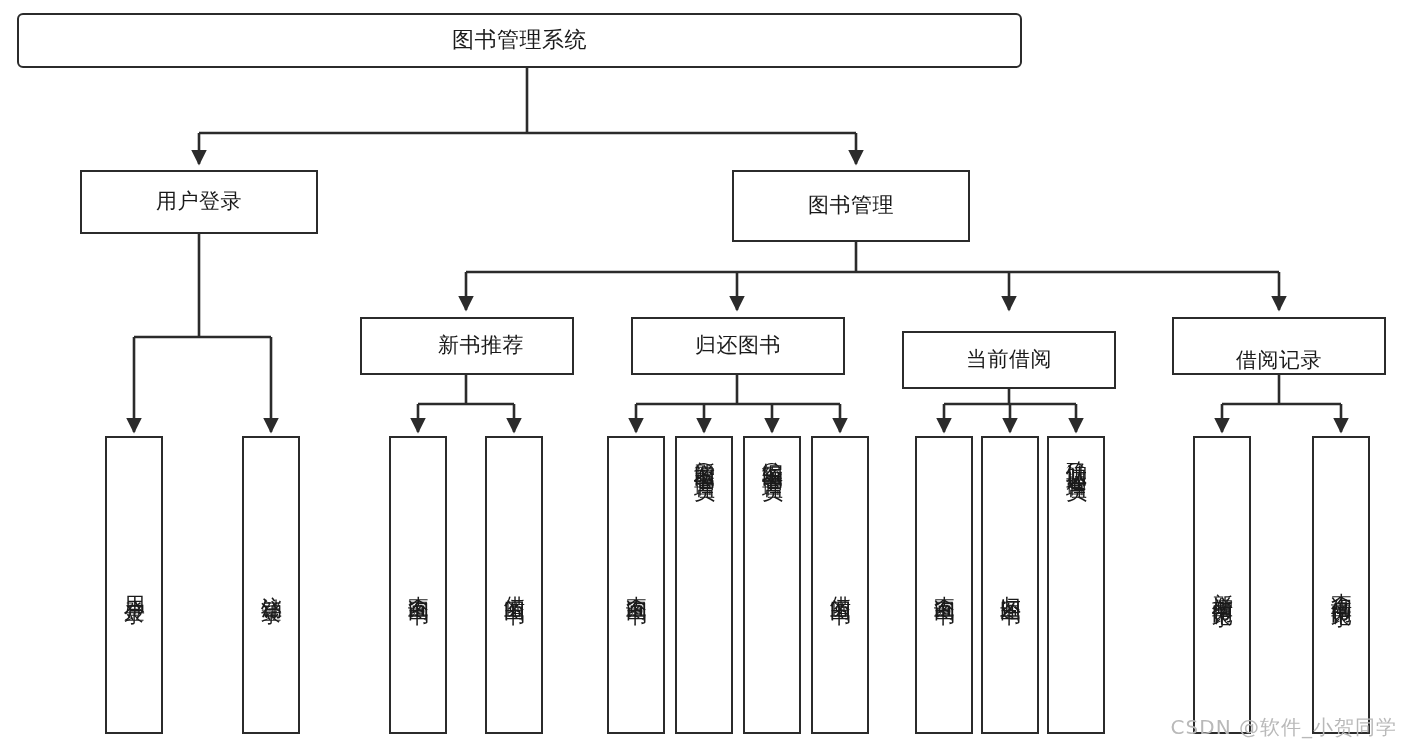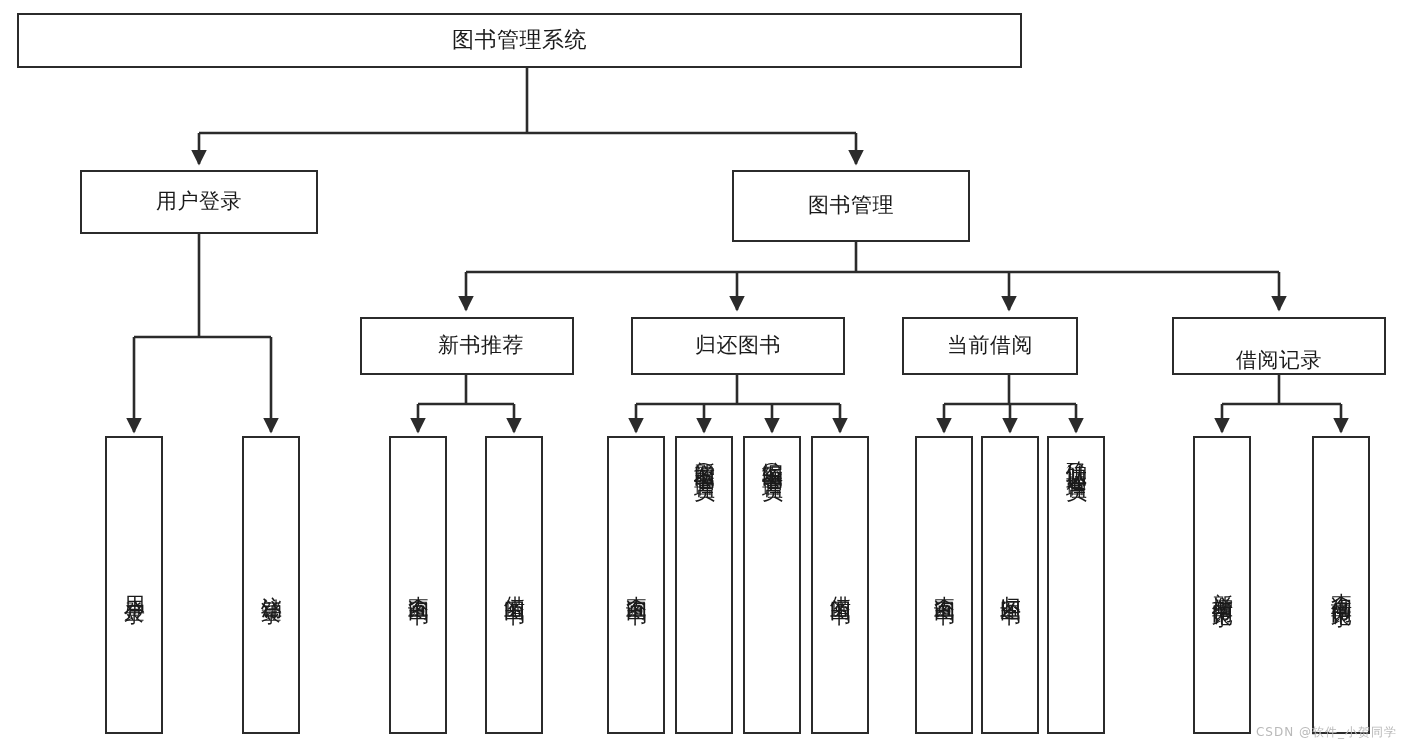--- a/index.html
+++ b/index.html
@@ -58,21 +58,21 @@
     -webkit-writing-mode:vertical-rl;
     font-size:21px;
     line-height:1.0;
     letter-spacing:3px;
     white-space:nowrap;
   }
   #watermark{
     position:absolute;
     right:8px;
     bottom:6px;
-    font-size:12px;
+    font-size:20px;
     color:#b9b9b9;
     letter-spacing:1px;
     z-index:5;
     white-space:nowrap;
     user-select:none;
   }
 </style>
 </head>
 <body>
 
@@ -121,38 +121,38 @@
       <path d="M 1010 404 L 1010 432" marker-end="url(#arrow)"></path>
       <path d="M 1076 404 L 1076 432" marker-end="url(#arrow)"></path>
 
       <path d="M 1279 375 L 1279 404"></path>
       <path d="M 1222 404 L 1341 404"></path>
       <path d="M 1222 404 L 1222 432" marker-end="url(#arrow)"></path>
       <path d="M 1341 404 L 1341 432" marker-end="url(#arrow)"></path>
     </g>
   </svg>
 
-  <div class="node h-node" id="n-root" style="left:17px; top:13px; width:1005px; height:55px;">
+  <div class="node h-node" id="n-root" style="left:17px; top:13px; width:1005px; height:55px;border-radius:6px;">
     <span class="cap">图书管理系统</span>
   </div>
 
   <div class="node h-node" style="left:80px; top:170px; width:238px; height:64px;">
     <span class="cap">用户登录</span>
   </div>
   <div class="node h-node" style="left:712px; top:170px; width:238px; height:72px;margin-left:20px;">
     <span class="cap">图书管理</span>
   </div>
 
   <div class="node h-node" style="left:360px; top:317px; width:214px; height:58px;padding-left:28px;">
     <span class="cap">新书推荐</span>
   </div>
   <div class="node h-node" style="left:631px; top:317px; width:214px; height:58px;">
     <span class="cap">归还图书</span>
   </div>
-  <div class="node h-node" style="left:902px; top:317px; width:176px; height:58px;align-items:center;">
+  <div class="node h-node" style="left:902px; top:331px; width:214px; height:58px;align-items:center;">
     <span class="cap">当前借阅</span>
   </div>
   <div class="node h-node" style="left:1172px; top:317px; width:214px; height:58px;align-items:flex-end;">
     <span class="cap">借阅记录</span>
   </div>
 
   <div class="node v-node centered" style="left:105px; top:436px; width:58px; height:298px;">
     <span class="cap">用户登录</span>
   </div>
   <div class="node v-node centered" style="left:242px; top:436px; width:58px; height:298px;">

